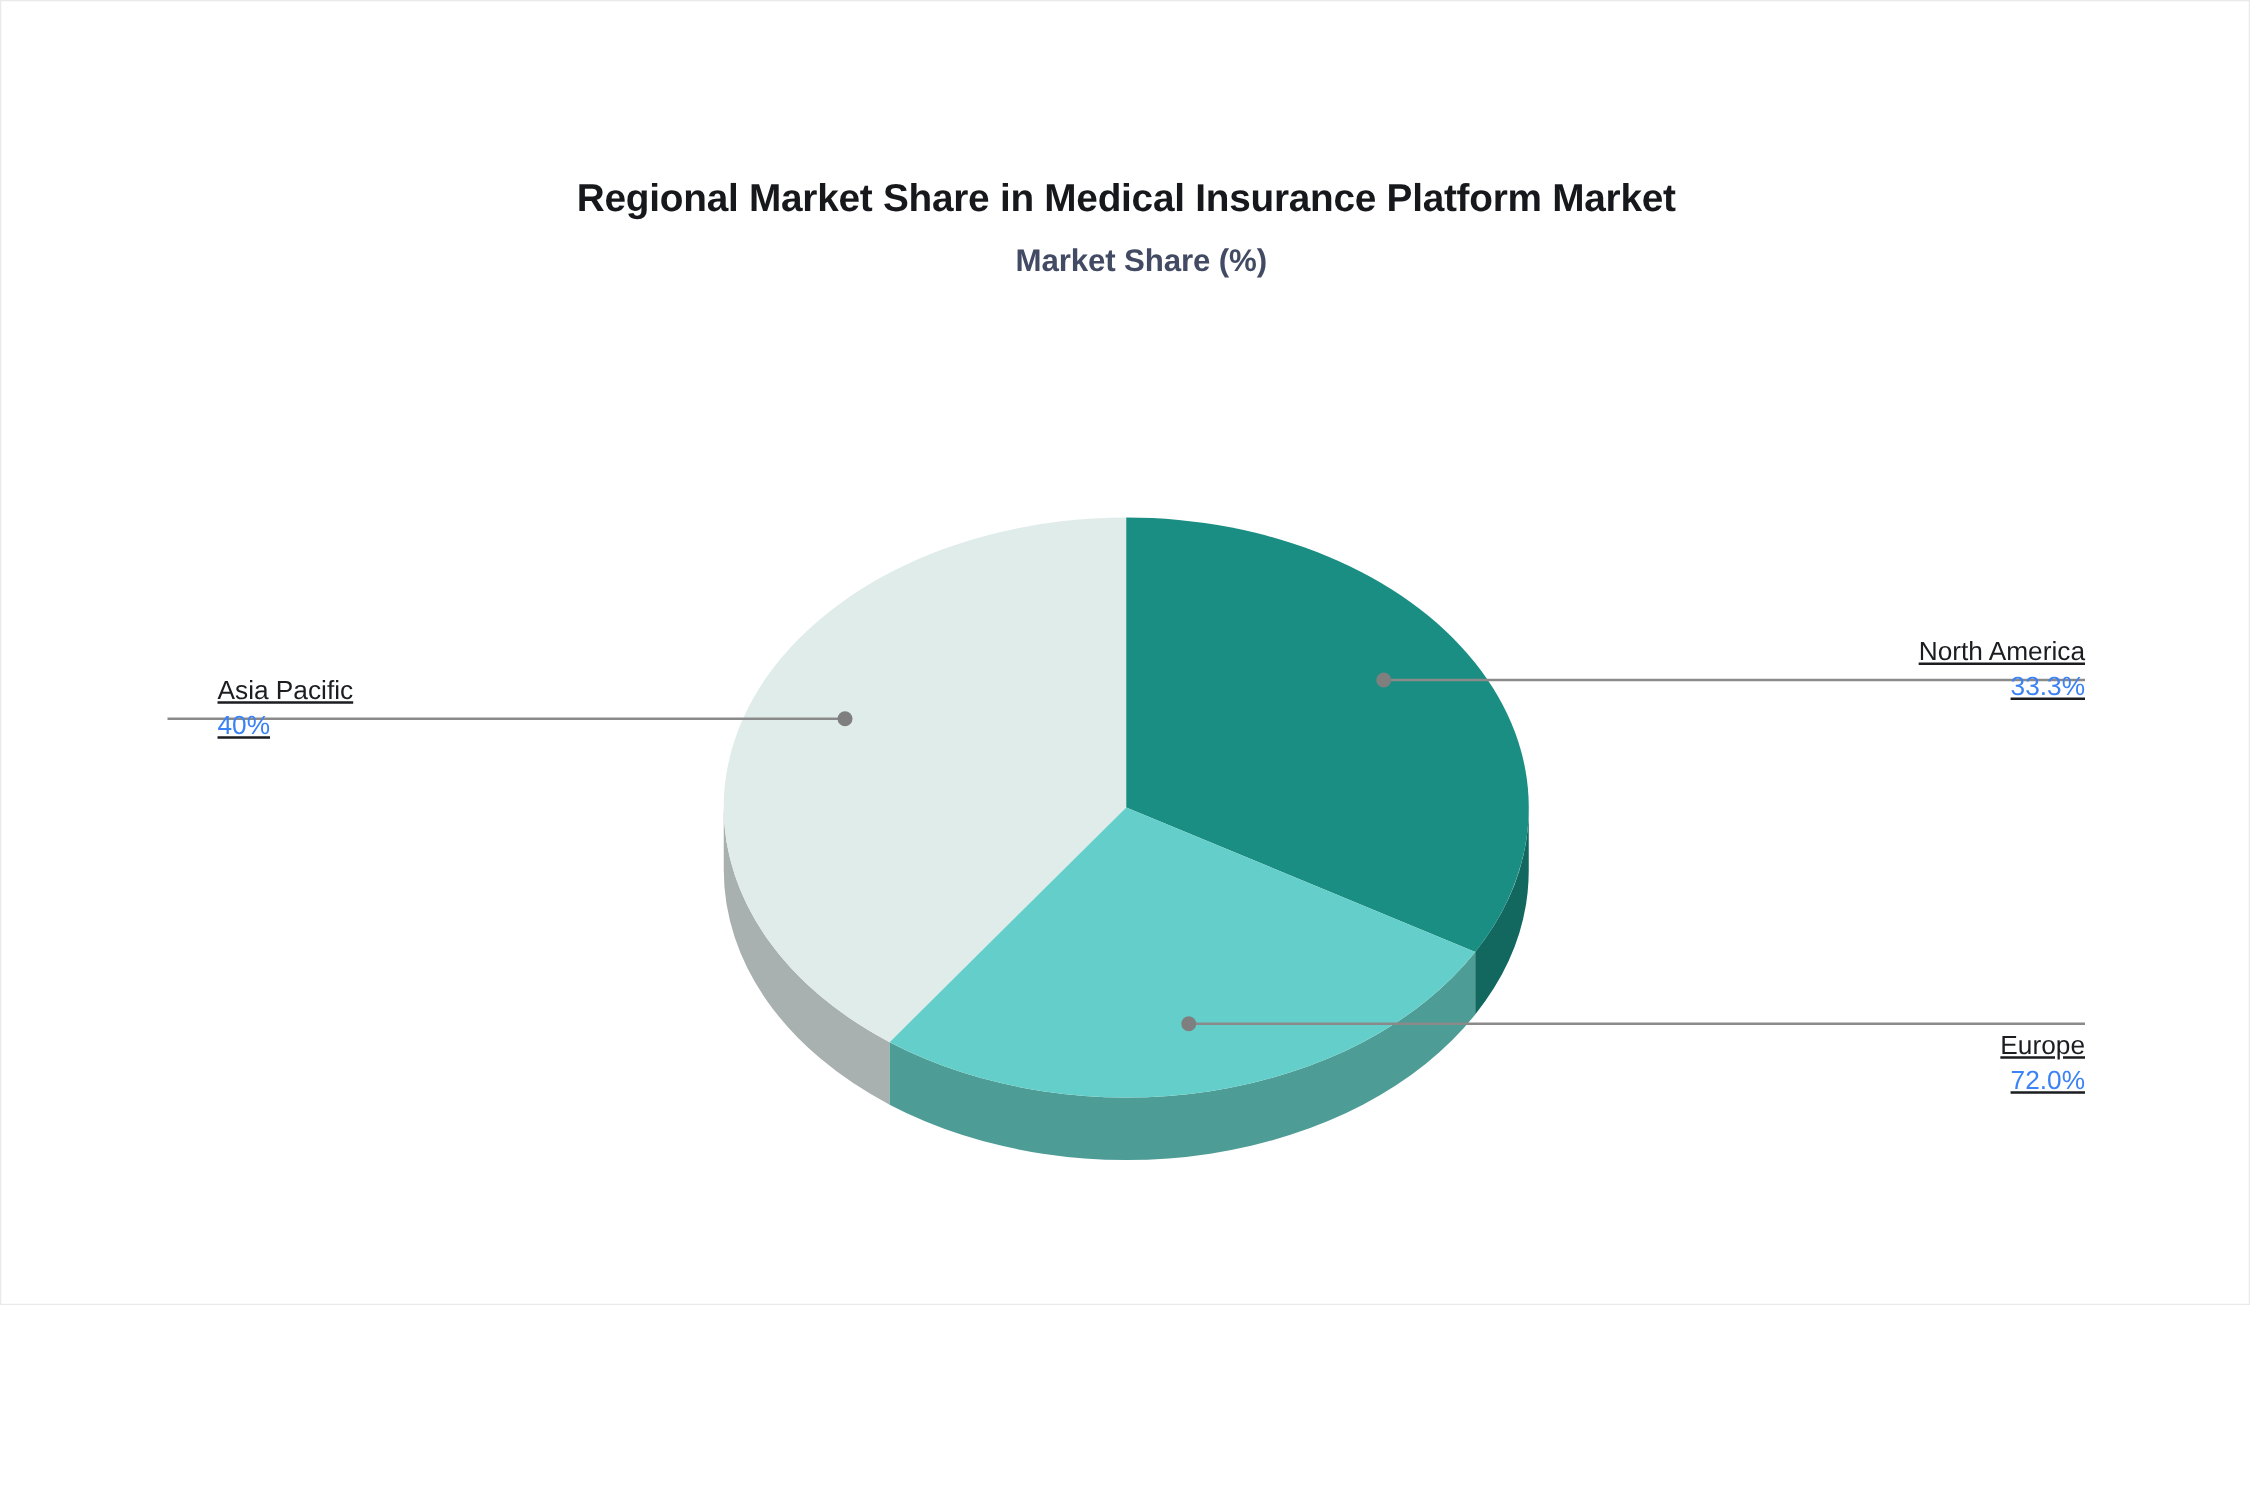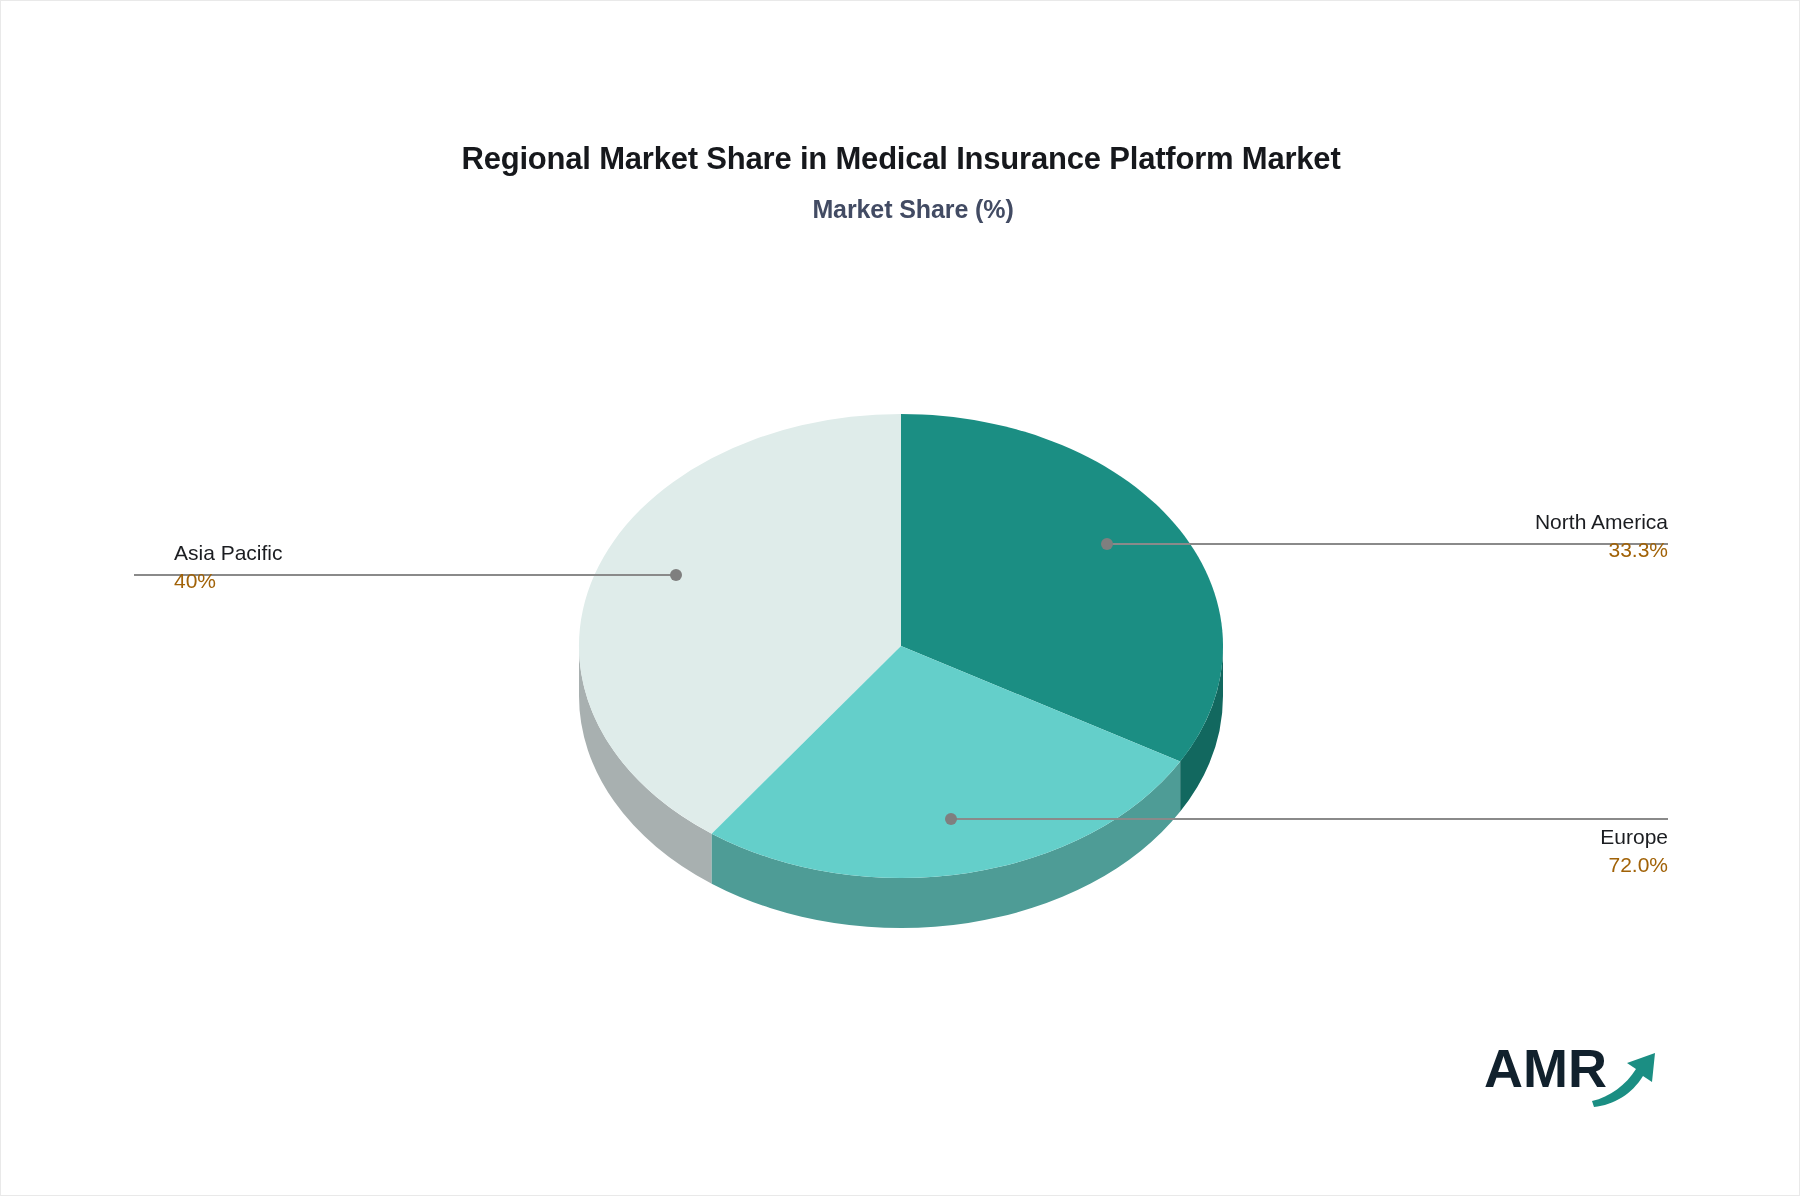--- a/index.html
+++ b/index.html
@@ -6,21 +6,21 @@
     margin: 0;
     padding: 0;
     background: #ffffff;
   }
   body {
     font-family: "Liberation Sans", sans-serif;
   }
   #canvas {
     position: relative;
     width: 1800px;
-    height: 1196px;
+    height: 1044px;
     background: #ffffff;
     border: 1px solid #e9e9e9;
     box-sizing: border-box;
     overflow: hidden;
   }
   #chart-title {
     position: absolute;
     top: 140px;
     left: 0;
     width: 1800px;
@@ -45,36 +45,37 @@
   #pie-svg {
     position: absolute;
     top: 0;
     left: 0;
   }
   .callout {
     position: absolute;
     font-size: 21px;
     color: #1b1d21;
     white-space: nowrap;
+    text-decoration: underline;
   }
   .callout.right {
     text-align: right;
   }
   .callout.left {
     text-align: left;
     margin-left: 40px;
   }
   .callout-name {
     display: block;
     line-height: 26px;
   }
   .callout-value {
     display: block;
     line-height: 30px;
-    color: #a16207;
+    color: #3b82f6;
   }
   #amr-logo {
     position: absolute;
     left: 1483px;
     top: 1034px;
     width: 175px;
     height: 72px;
   }
 </style>
 </head>

